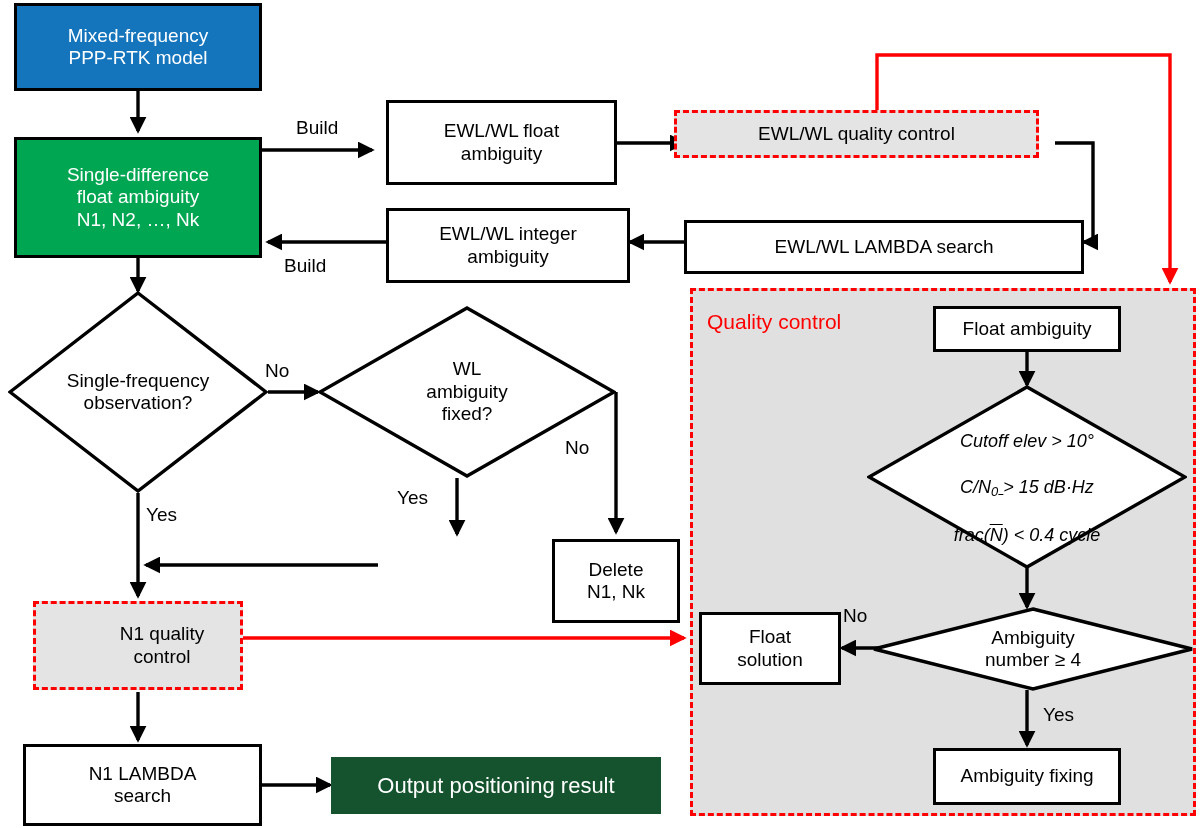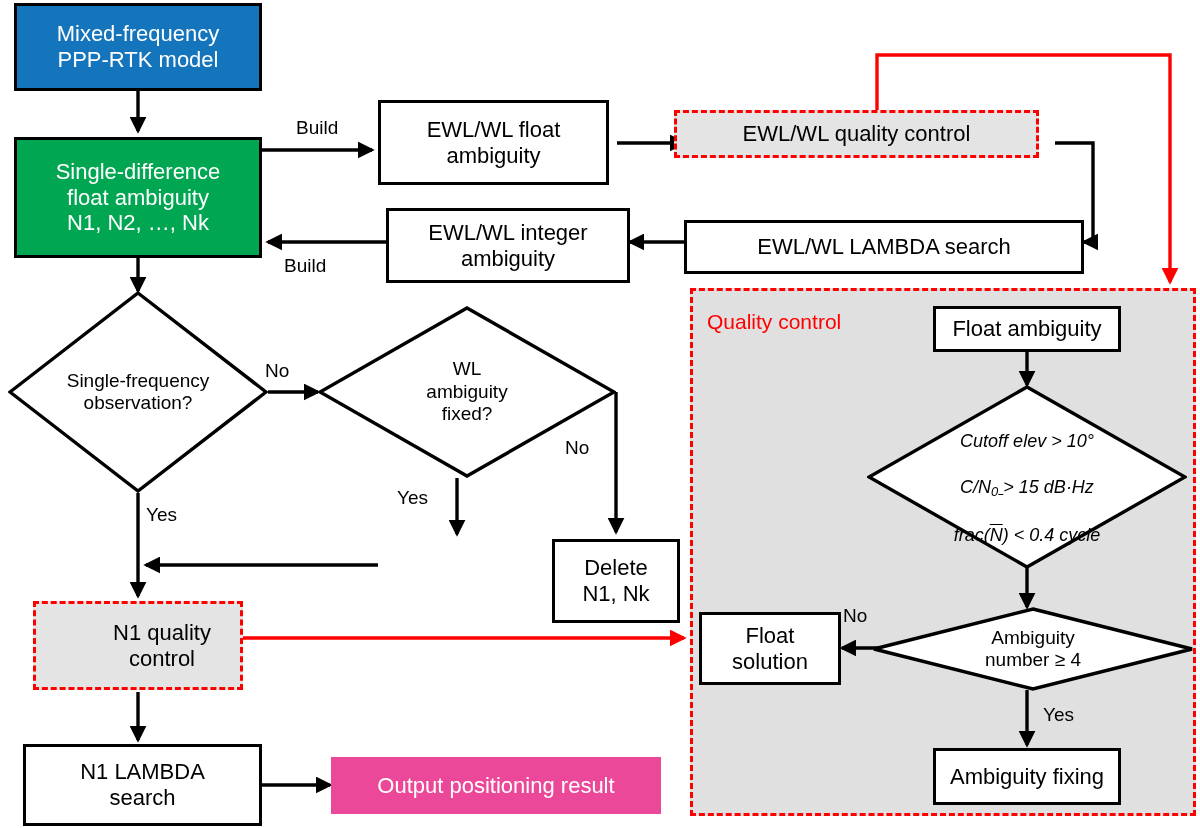--- a/index.html
+++ b/index.html
@@ -3,27 +3,27 @@
 <meta charset="utf-8">
 <title>PPP-RTK Flowchart</title>
 <style>
   html,body{margin:0;padding:0;background:#ffffff;}
   body{font-family:"Liberation Sans","DejaVu Sans",sans-serif;}
   #canvas{position:relative;width:1200px;height:828px;background:#fff;overflow:hidden;}
 
   
   .node{position:absolute;box-sizing:border-box;display:flex;align-items:center;
         justify-content:center;text-align:center;line-height:1.18;
-        font-size:22px;color:#000;z-index:6;}
+        font-size:19px;color:#000;z-index:6;}
   .node .lbl{white-space:pre-line;display:block;width:100%;padding:0 4px;}
 
   .rect{border:3px solid #000;background:#fff;}
   .rect.blue{background:#1474bc;border-color:#000;color:#fff;}
   .rect.green{background:#00a651;border-color:#000;color:#fff;}
-  .rect.red{background:#ec4899;border:none;color:#fff;}
+  .rect.red{background:#14532d;border:none;color:#fff;}
   .dashed{border:3px dashed #ff0000;background:#e4e4e4;color:#000;}
 
   
   .panel{position:absolute;box-sizing:border-box;border:3px dashed #ff0000;
          background:#e0e0e0;z-index:1;}
   .panel-title{position:absolute;color:#ff0000;font-size:21px;z-index:7;
                white-space:nowrap;}
 
   
   .diamond{position:absolute;z-index:6;}
@@ -107,21 +107,21 @@
     <span class="lbl">Mixed-frequency
 PPP-RTK model</span>
   </div>
 
   <div class="node rect green" style="left:14px;top:137px;width:248px;height:121px;">
     <span class="lbl">Single-difference
 float ambiguity
 N1, N2, …, Nk</span>
   </div>
 
-  <div class="node rect" style="left:378px;top:100px;width:231px;height:85px;justify-content:center;">
+  <div class="node rect" style="left:386px;top:100px;width:231px;height:85px;justify-content:center;">
     <span class="lbl">EWL/WL float
 ambiguity</span>
   </div>
 
   <div class="node dashed" style="left:674px;top:110px;width:365px;height:48px;">
     <span class="lbl">EWL/WL quality control</span>
   </div>
 
   <div class="node rect" style="left:386px;top:208px;width:244px;height:75px;">
     <span class="lbl">EWL/WL integer

